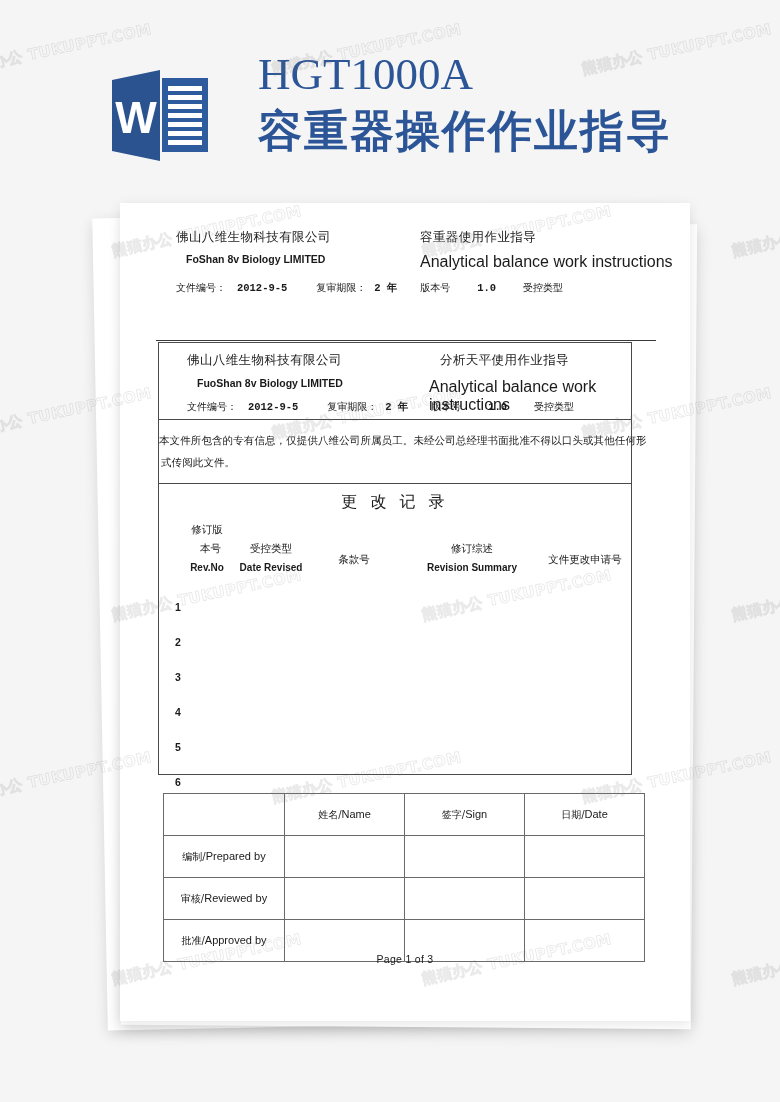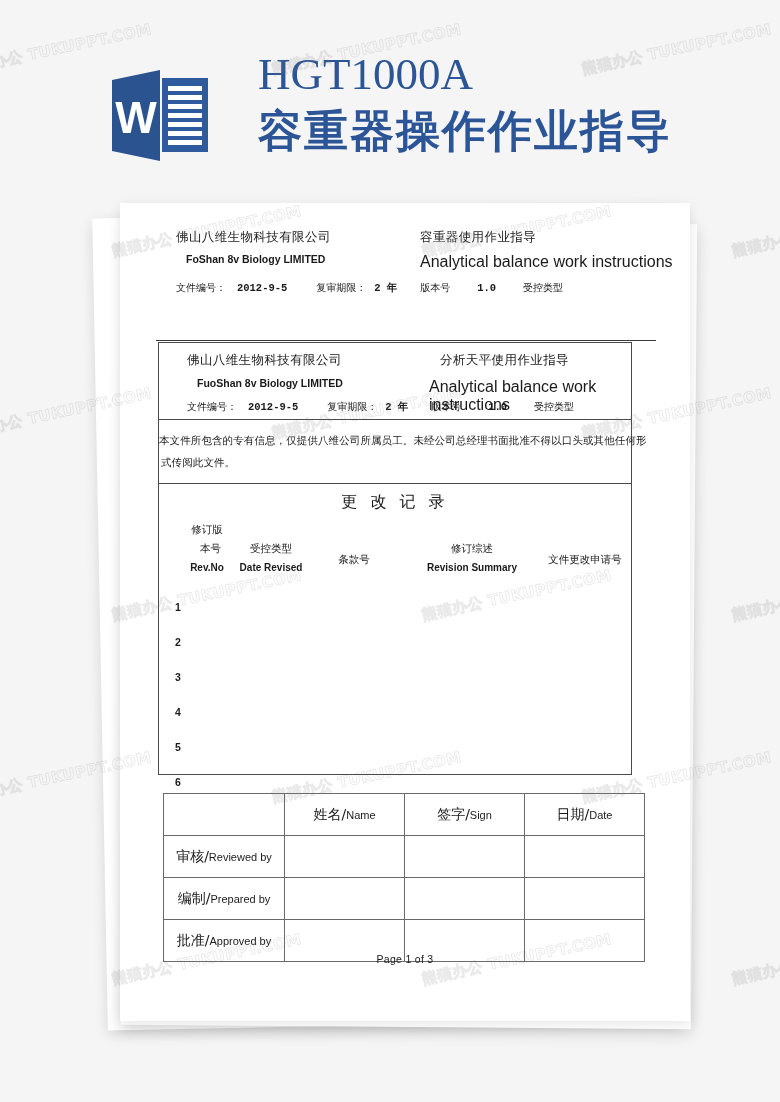--- a/index.html
+++ b/index.html
@@ -247,21 +247,21 @@
     font-size: 11px;
     text-align: center;
     vertical-align: middle;
   }
   #sign-table td.rowlabel {
     text-align: center;
     width: 118px;
   }
   .sig-cn {
     font-family: "DejaVu Sans", sans-serif;
-    font-size: 14px;
+    font-size: 10px;
   }
   .sig-en {
     font-weight: 400;
     font-size: 11px;
   }
 
   #page-footer {
     position: absolute;
     left: 0;
     top: 750px;
@@ -395,29 +395,29 @@
           </td>
           <td>
             <span class="sig-cn">签字/</span><span class="sig-en">Sign</span>
           </td>
           <td>
             <span class="sig-cn">日期/</span><span class="sig-en">Date</span>
           </td>
         </tr>
         <tr>
           <td class="rowlabel">
-            <span class="sig-cn">审核/</span><span class="sig-en">Reviewed by</span>
+            <span class="sig-cn">编制/</span><span class="sig-en">Prepared by</span>
           </td>
           <td></td>
           <td></td>
           <td></td>
         </tr>
         <tr>
           <td class="rowlabel">
-            <span class="sig-cn">编制/</span><span class="sig-en">Prepared by</span>
+            <span class="sig-cn">审核/</span><span class="sig-en">Reviewed by</span>
           </td>
           <td></td>
           <td></td>
           <td></td>
         </tr>
         <tr>
           <td class="rowlabel">
             <span class="sig-cn">批准/</span><span class="sig-en">Approved by</span>
           </td>
           <td></td>

